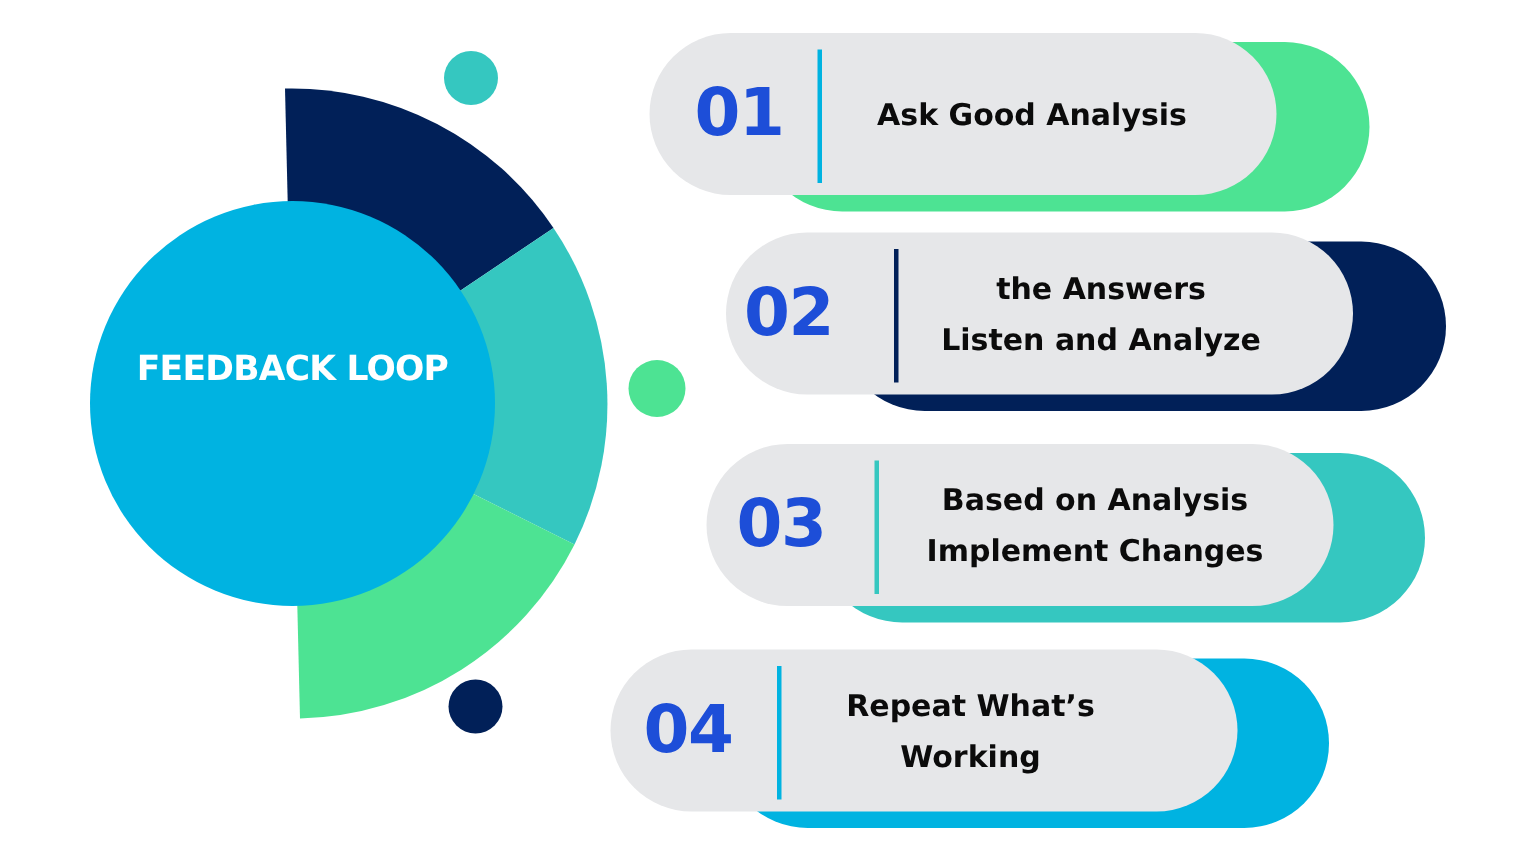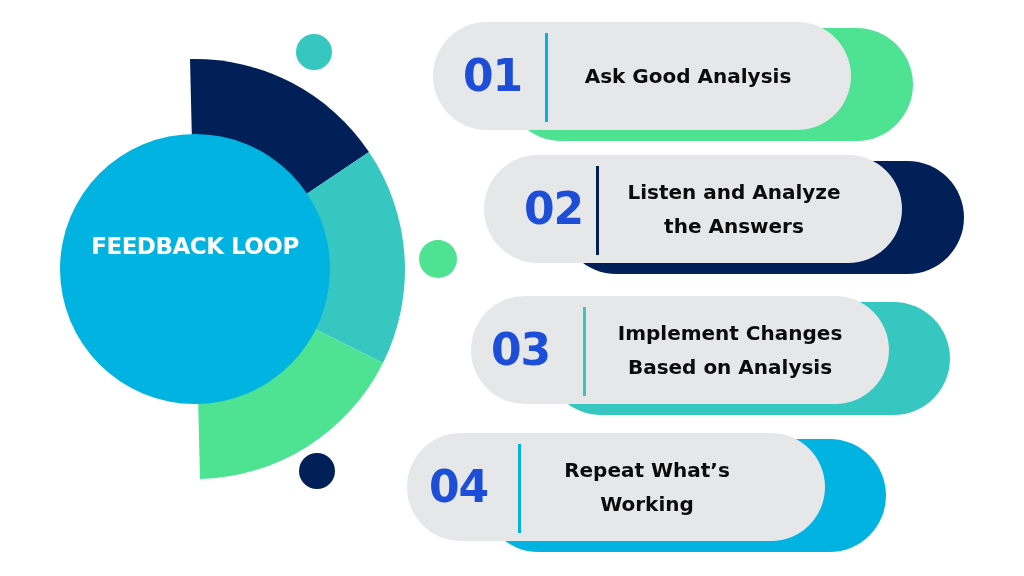--- a/index.html
+++ b/index.html
@@ -39,36 +39,36 @@
   <div class="num">01</div>
   <div class="divider" style="left:112px; background:#00b3e1;"></div>
   <div class="label" style="left:120px; width:270px;">
     <span>Ask Good Analysis</span>
   </div>
 </div>
 
 <div class="step" style="left:484px; top:155px;">
   <div class="back" style="left:76px; top:6px; width:404px; background:#012058;"></div>
   <div class="pill"></div>
-  <div class="num" style="left:40px;">02</div>
+  <div class="num" style="left:12px;">02</div>
   <div class="divider" style="left:112px; background:#012058;"></div>
   <div class="label" style="left:118px; width:264px; flex-direction:column;">
+    <span>the Answers</span>
     <span>Listen and Analyze</span>
-    <span>the Answers</span>
   </div>
 </div>
 
 <div class="step" style="left:471px; top:296px;">
   <div class="back" style="left:74px; top:6px; width:405px; background:#35c7c0;"></div>
   <div class="pill"></div>
   <div class="num" style="left:20px;">03</div>
   <div class="divider" style="left:112px; background:#35c7c0;"></div>
   <div class="label" style="left:118px; width:282px; flex-direction:column;">
+    <span>Based on Analysis</span>
     <span>Implement Changes</span>
-    <span>Based on Analysis</span>
   </div>
 </div>
 
 <div class="step" style="left:407px; top:433px;">
   <div class="back" style="left:75px; top:6px; width:404px; background:#00b3e1;"></div>
   <div class="pill"></div>
   <div class="num" style="left:22px;">04</div>
   <div class="divider" style="left:111px; background:#00b3e1;"></div>
   <div class="label" style="left:102px; width:276px; flex-direction:column;">
     <span>Repeat What’s</span>

